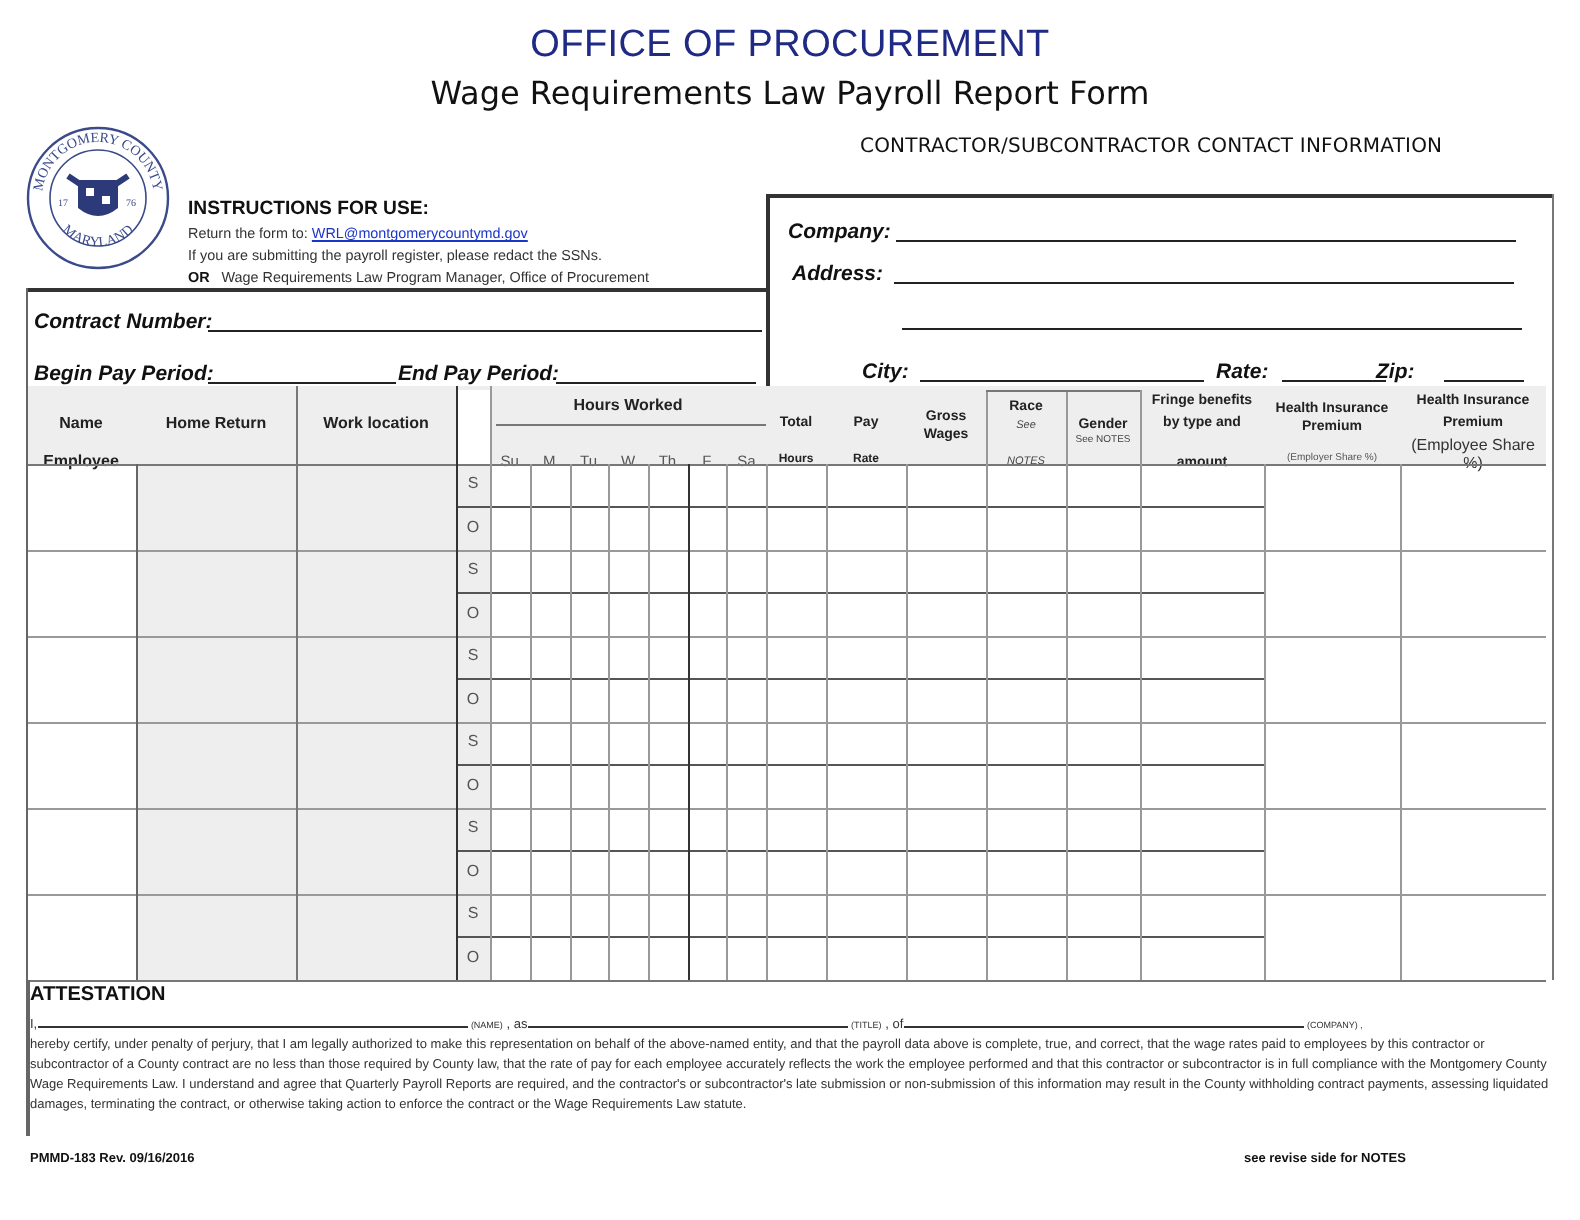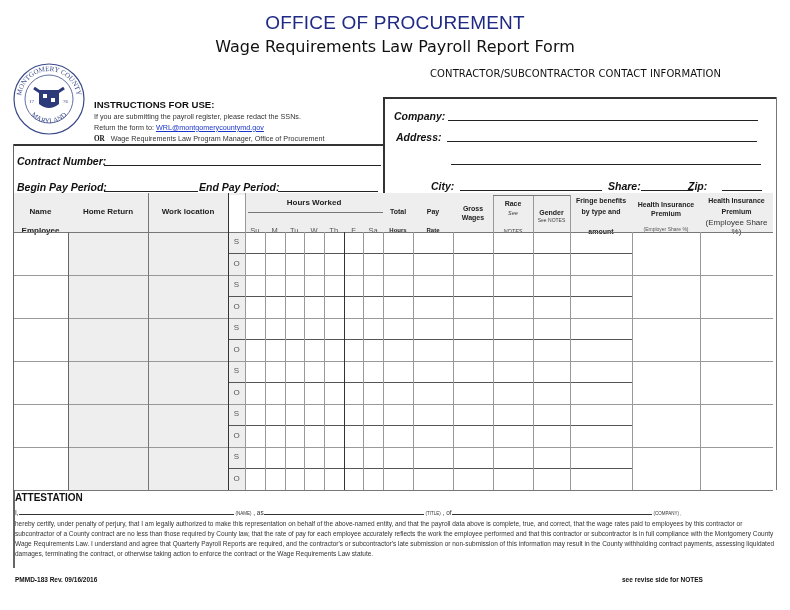--- a/index.html
+++ b/index.html
@@ -4,21 +4,21 @@
 <style>
   * { box-sizing: border-box; margin: 0; padding: 0; }
   body { width: 790px; height: 610px; background: #fff; position: relative; overflow: hidden; font-family: "Liberation Sans", sans-serif; color: #111; }
   .abs { position: absolute; }
   .title { left: 0; width: 790px; text-align: center; top: 12px; font-size: 19px; color: #1f2a85; letter-spacing: 0.2px; }
   .subtitle { left: 0; width: 790px; text-align: center; top: 37px; font-size: 16px; font-family: "DejaVu Sans", sans-serif; color: #111; }
   .seal { left: 12px; top: 62px; width: 74px; height: 74px; }
   .instr { left: 94px; top: 70px; font-size: 7.2px; line-height: 10.8px; color: #333; width: 300px; margin-top: 29px; }
   .instr .h { font-size: 9.6px; font-weight: bold; color: #111; line-height: 12px; margin-bottom: 1px; }
   .instr a { color: #1a35c8; text-decoration: underline; }
-  .instr b { color: #111; font-family: Liberation Serif, serif; }
+  .instr b { color: #111; }
   .contact-h { left: 430px; top: 68px; font-size: 10px; font-family: "DejaVu Sans", sans-serif; letter-spacing: 0.1px; }
   .line { background: #333; }
   .lbl { font-size: 10.5px; font-weight: bold; white-space: nowrap; font-style: italic; }
   .ul { border-bottom: 1px solid #222; height: 1px; }
   .hdr-bg { background: #eeeeee; }
   .hc { font-size: 8px; font-weight: bold; text-align: center; color: #222; }
   .sm { font-size: 5.5px; font-weight: normal; font-style: italic; color: #444; }
   .vline { position: absolute; width: 1px; background: #999; }
   .hline { position: absolute; height: 1px; background: #999; }
   .so { font-size: 8px; color: #555; text-align: center; width: 17px; }
@@ -42,39 +42,39 @@
   <text font-size="7" fill="#3a4a8a" font-family="Liberation Serif, serif"><textPath href="#arcBot" startOffset="50%" text-anchor="middle">MARYLAND</textPath></text>
   <path d="M27,28 L47,28 L47,42 Q37,50 27,42 Z" fill="#2c3a7a"></path>
   <path d="M31,32 h4 v4 h-4z M39,36 h4 v4 h-4z" fill="#fff"></path>
   <path d="M22,26 L28,30 M52,26 L46,30" stroke="#2c3a7a" stroke-width="3"></path>
   <text x="17" y="41" font-size="5" fill="#3a4a8a" font-family="Liberation Serif, serif">17</text>
   <text x="51" y="41" font-size="5" fill="#3a4a8a" font-family="Liberation Serif, serif">76</text>
 </svg>
 
 <div class="abs instr">
   <div class="h">INSTRUCTIONS FOR USE:</div>
+  <div><span>Return the form to: </span><a>WRL@montgomerycountymd.gov</a></div>
   <div>If you are submitting the payroll register, please redact the SSNs.</div>
-  <div><span>Return the form to: </span><a>WRL@montgomerycountymd.gov</a></div>
   <div><b>OR</b>&nbsp;&nbsp;&nbsp;<span>Wage Requirements Law Program Manager, Office of Procurement</span></div>
 </div>
 
 <div class="abs contact-h">CONTRACTOR/SUBCONTRACTOR CONTACT INFORMATION</div>
 
 <div class="abs line" style="left:383px;top:97px;width:394px;height:1.5px"></div>
 <div class="abs line" style="left:383px;top:97px;width:1.5px;height:96px"></div>
 <div class="abs line" style="left:776px;top:97px;width:1px;height:393px;background:#777"></div>
 
 <div class="abs lbl" style="left:394px;top:110px">Company:</div>
 <div class="abs ul" style="left:448px;top:120px;width:310px"></div>
 <div class="abs lbl" style="left:396px;top:131px">Address:</div>
 <div class="abs ul" style="left:447px;top:141px;width:310px"></div>
 <div class="abs ul" style="left:451px;top:164px;width:310px"></div>
 <div class="abs lbl" style="left:431px;top:180px">City:</div>
 <div class="abs ul" style="left:460px;top:190px;width:142px"></div>
-<div class="abs lbl" style="left:608px;top:180px">Share:</div>
+<div class="abs lbl" style="left:608px;top:180px">Rate:</div>
 <div class="abs ul" style="left:641px;top:190px;width:52px"></div>
 <div class="abs lbl" style="left:688px;top:180px">Zip:</div>
 <div class="abs ul" style="left:722px;top:190px;width:40px"></div>
 
 <div class="abs line" style="left:13px;top:144px;width:370px;height:1.5px"></div>
 <div class="abs line" style="left:13px;top:144px;width:1px;height:50px;background:#666"></div>
 <div class="abs lbl" style="left:17px;top:155px">Contract Number:</div>
 <div class="abs ul" style="left:104px;top:165px;width:277px"></div>
 <div class="abs lbl" style="left:17px;top:181px">Begin Pay Period:</div>
 <div class="abs ul" style="left:104px;top:191px;width:94px"></div>

